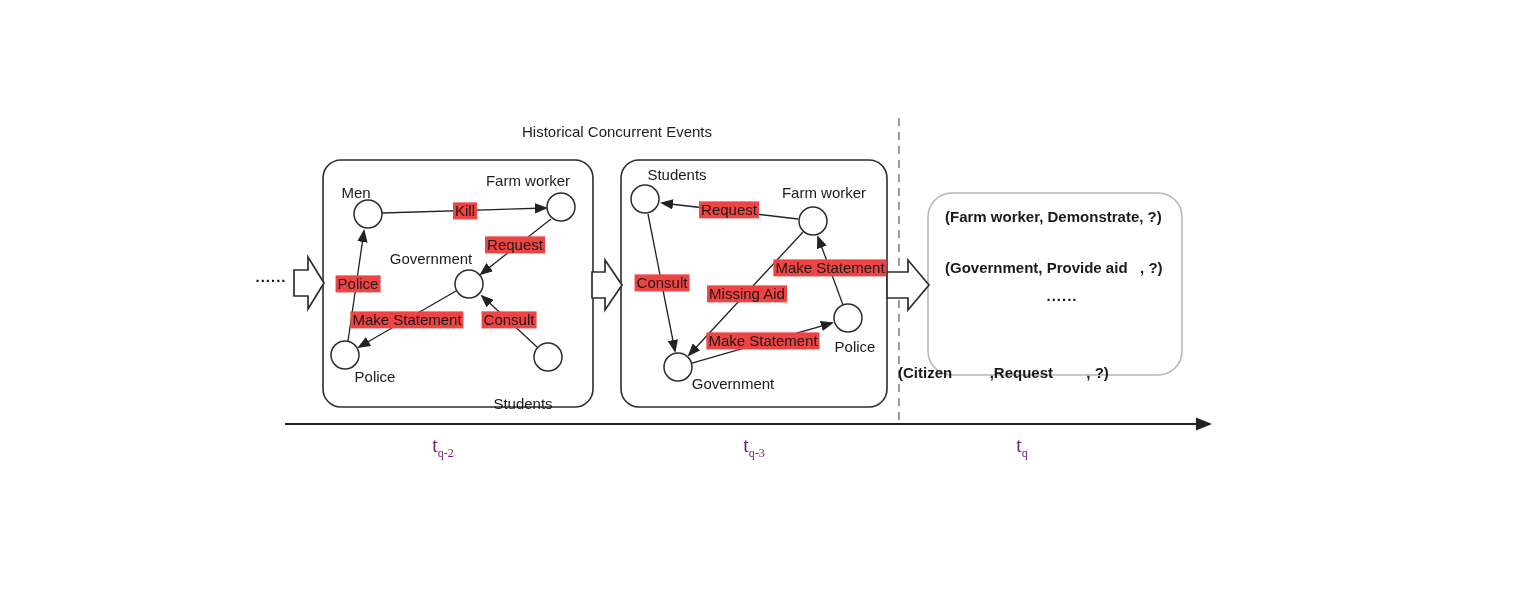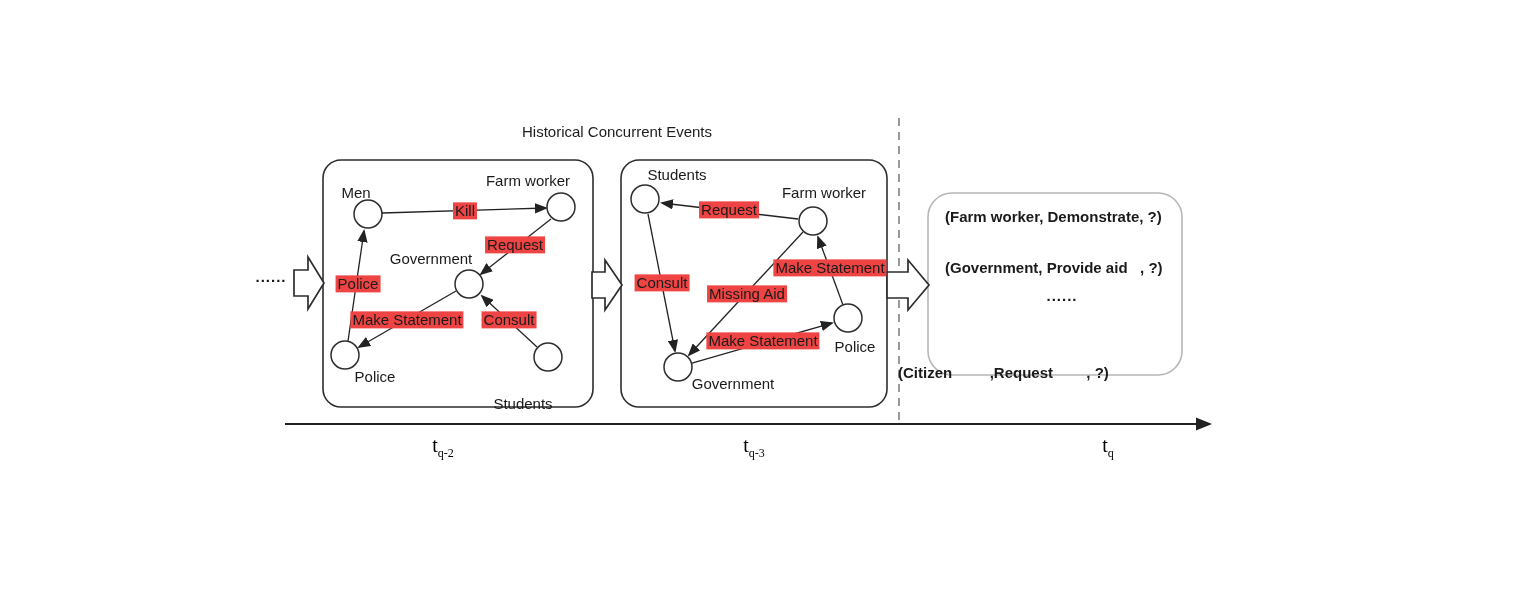--- a/index.html
+++ b/index.html
@@ -22,21 +22,21 @@
   }
   .mask { background:#ef4444; padding:0 2px; }
   .title { font-size:15px; color:#1c1c1c; }
   .left-anchor { transform:translate(0,-50%);font-weight:bold; }
   .dots { font-weight:700; font-size:15px; letter-spacing:1px; color:#161616; }
   .tlabel {
     position:absolute;
     transform:translate(-50%,0);
     font-family:"Liberation Serif", serif;
     font-size:20px;
-    color:#000000;
+    color:#701a75;
     text-align:right;
   }
   .tlabel sub { font-size:12px; line-height:0; }
 </style>
 </head>
 <body>
 
 <div class="canvas">
 
   <svg width="1536" height="592" viewBox="0 0 1536 592">
@@ -110,15 +110,15 @@
   <span class="lbl mask" style="left:830px; top:268px;">Make Statement</span>
   <span class="lbl mask" style="left:763px; top:341px;">Make Statement</span>
 
   <span class="lbl left-anchor" style="left:945px; top:217px;">(Farm worker, Demonstrate, ?)</span>
   <span class="lbl left-anchor" style="left:945px; top:268px;">(Government, Provide aid   , ?)</span>
   <span class="lbl dots" style="left:1062px; top:296px;">......</span>
   <span class="lbl left-anchor" style="left:898px; top:344px;margin-top:29px;">(Citizen         ,Request        , ?)</span>
 
   <span class="tlabel" style="left:443px; top:434px;"><span>t</span><sub>q-2</sub></span>
   <span class="tlabel" style="left:754px; top:434px;"><span>t</span><sub>q-3</sub></span>
-  <span class="tlabel" style="left:1108px; top:434px;"><span>t</span><sub>q</sub></span>
+  <span class="tlabel" style="left:1022px; top:434px;"><span>t</span><sub>q</sub></span>
 
 </div>
 
 </body></html>

